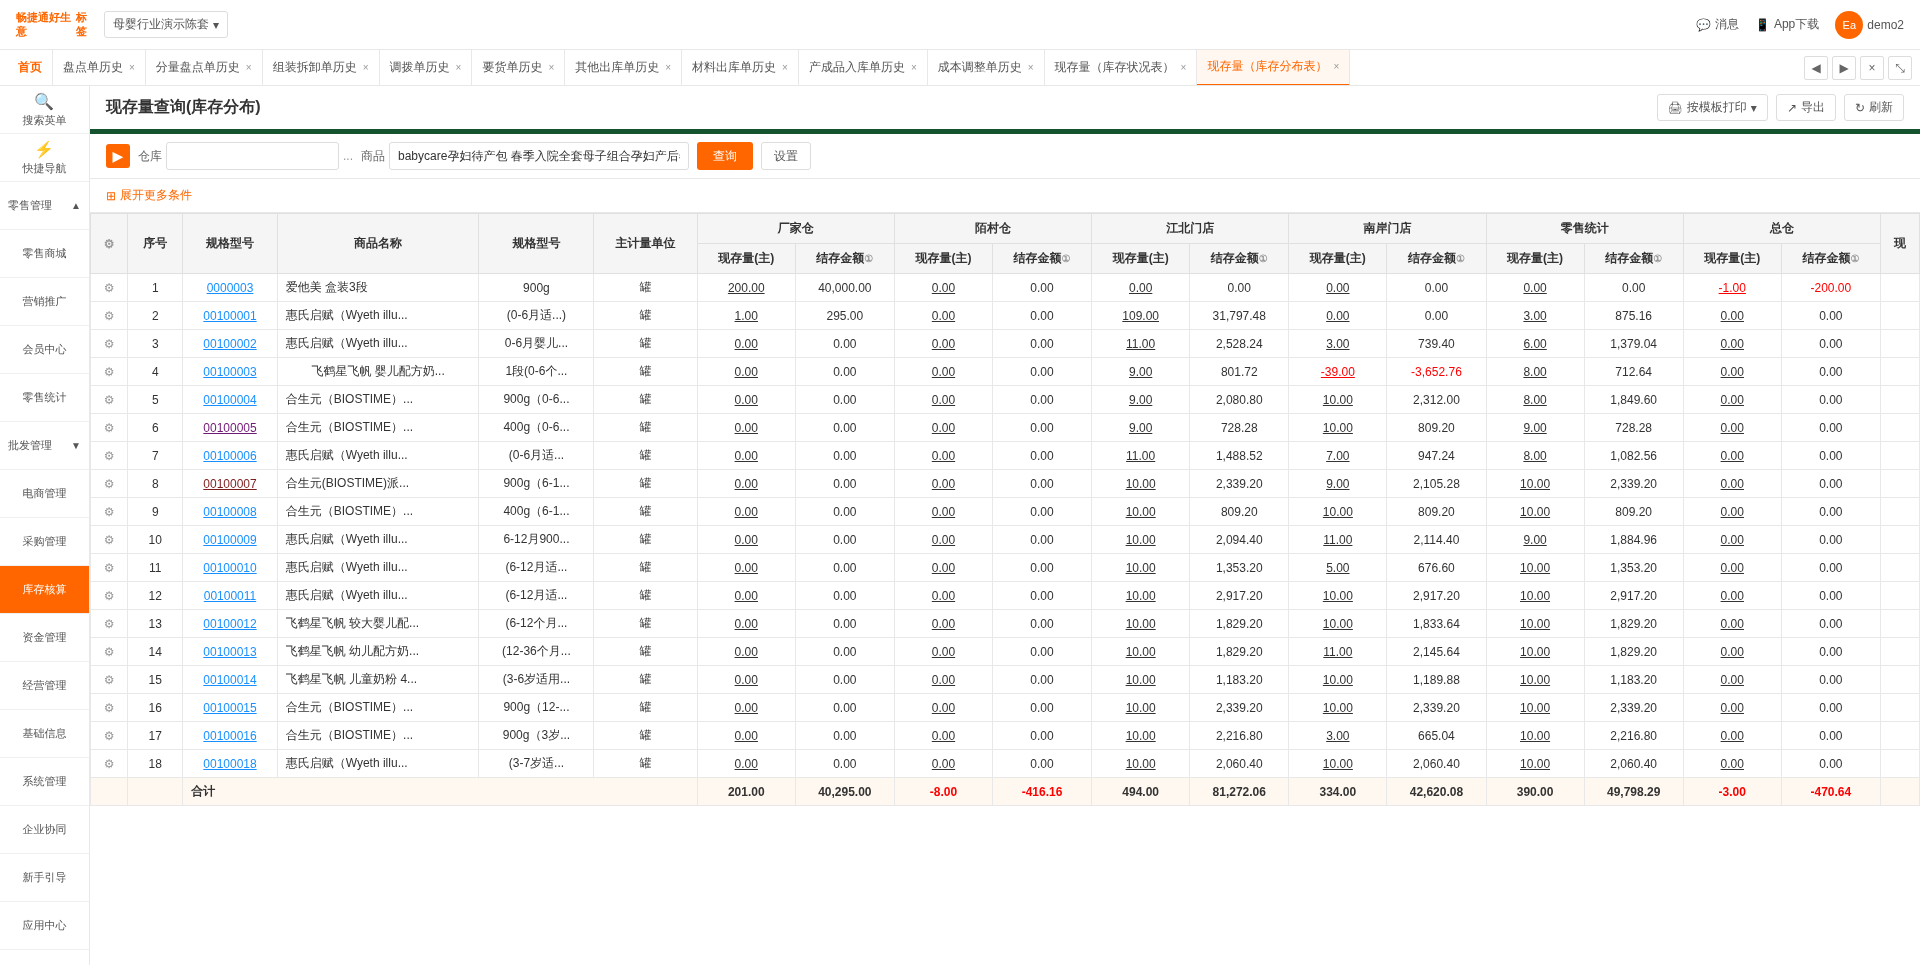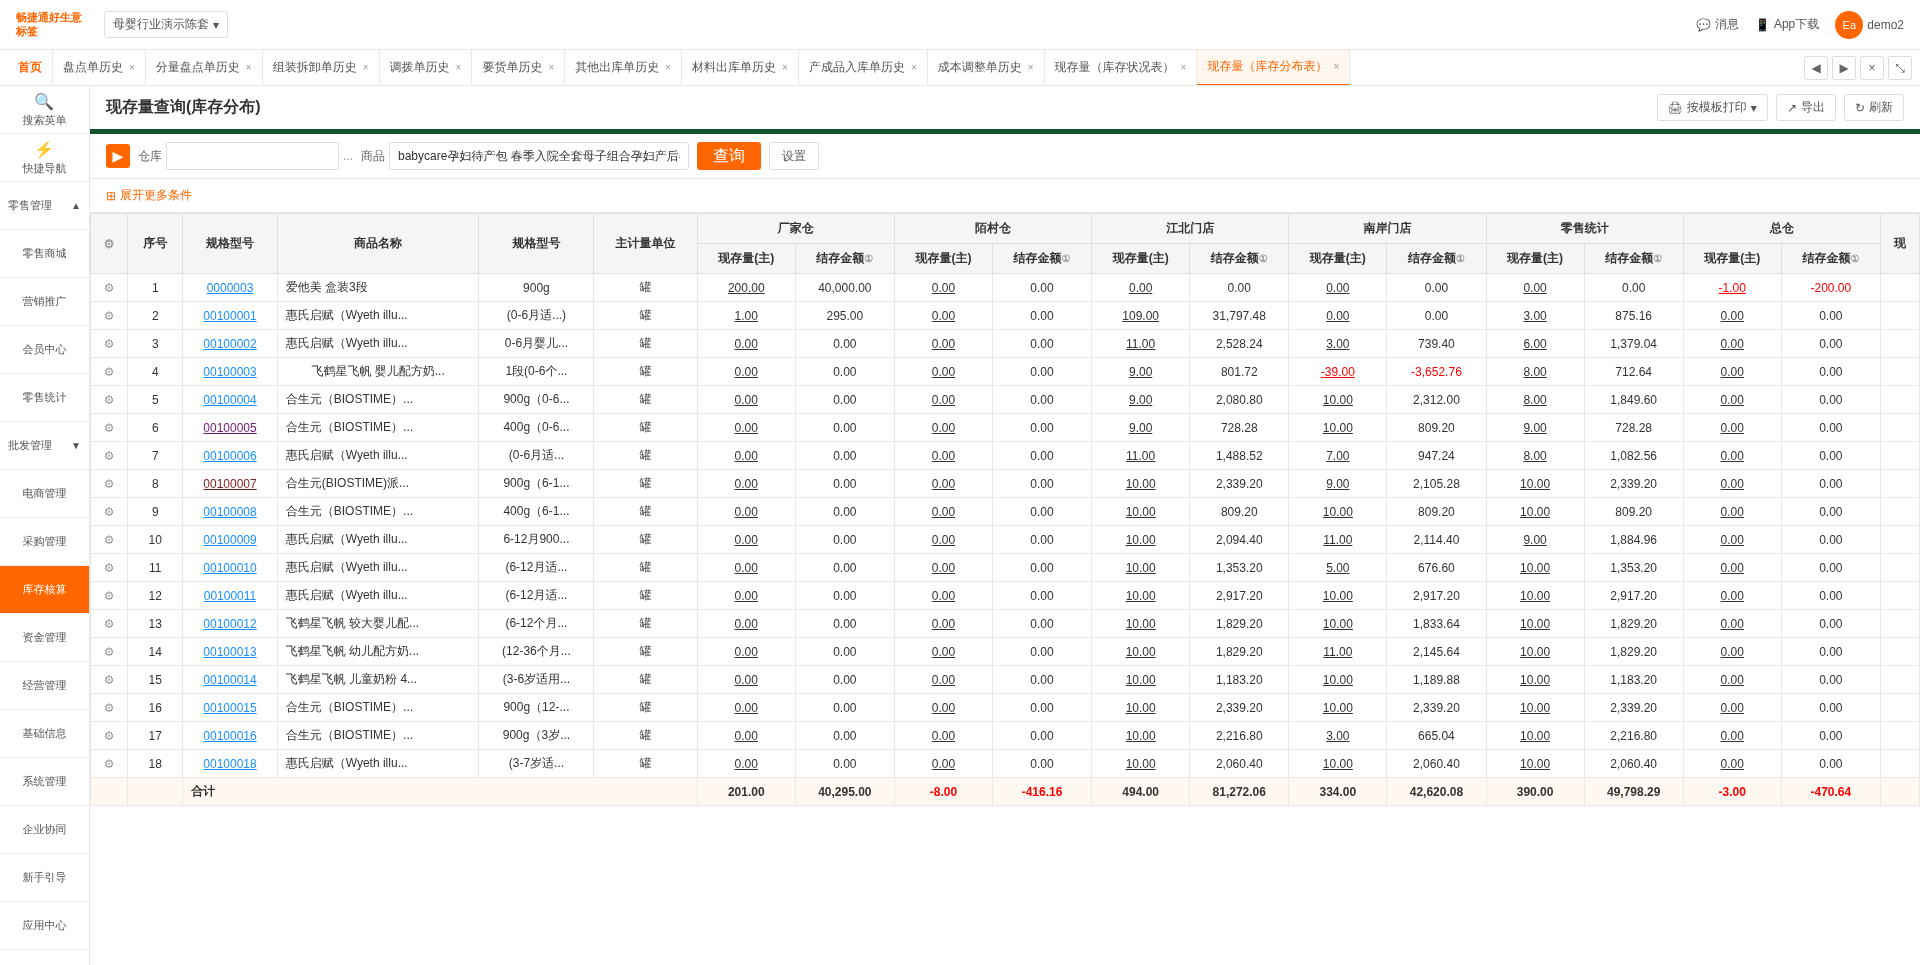--- a/index.html
+++ b/index.html
@@ -1,21 +1,21 @@
 <!DOCTYPE html>
 <html><head>
   <meta charset="utf-8">
   <style>
     * { box-sizing: border-box; margin: 0; padding: 0; }
     body { font-family: 'Microsoft YaHei', Arial, sans-serif; font-size: 12px; background: #f5f5f5; color: #333; overflow-x: hidden; }
     
     
     .top-bar { display: flex; align-items: center; background: #fff; height: 50px; padding: 0 16px; border-bottom: 1px solid #e8e8e8; justify-content: space-between; }
     .top-bar-left { display: flex; align-items: center; gap: 8px; }
-    .logo-area { display: flex; flex-direction: column; align-items: flex-start; justify-content: center; width: 80px; }
+    .logo-area { display: flex; flex-direction: row; align-items: flex-start; justify-content: center; width: 80px; }
     .logo-text { font-size: 11px; color: #ff6600; font-weight: bold; line-height: 1.2; }
     .top-bar-right { display: flex; align-items: center; gap: 16px; }
     .top-right-item { display: flex; align-items: center; gap: 4px; color: #555; cursor: pointer; }
     .avatar { width: 28px; height: 28px; border-radius: 50%; background: #ff6600; display: flex; align-items: center; justify-content: center; color: #fff; font-size: 11px; }
     
     
     .nav-tabs { display: flex; align-items: center; background: #fff; height: 36px; border-bottom: 1px solid #e8e8e8; padding: 0 8px; overflow: hidden; }
     .nav-tab { display: flex; align-items: center; padding: 0 10px; height: 36px; border-right: 1px solid #e8e8e8; cursor: pointer; white-space: nowrap; font-size: 12px; color: #555; flex-shrink: 0; }
     .nav-tab.home { color: #ff6600; font-weight: bold; }
     .nav-tab.active { background: #fff7f0; color: #ff6600; border-bottom: 2px solid #ff6600; }
@@ -43,21 +43,21 @@
     .action-btn { display: flex; align-items: center; gap: 4px; padding: 4px 10px; border: 1px solid #ddd; border-radius: 3px; background: #fff; cursor: pointer; color: #555; font-size: 12px; }
     
     
     .filter-area { background: #fff; padding: 8px 16px; border-bottom: 1px solid #e8e8e8; display: flex; align-items: center; gap: 8px; flex-wrap: wrap; }
     .expand-btn { width: 24px; height: 24px; background: #ff6600; color: #fff; border-radius: 3px; display: flex; align-items: center; justify-content: center; cursor: pointer; font-size: 14px; flex-shrink: 0; }
     .filter-field { display: flex; align-items: center; gap: 4px; }
     .filter-label { color: #666; white-space: nowrap; font-size: 12px; }
     .filter-input { height: 28px; border: 1px solid #ddd; border-radius: 3px; padding: 0 8px; font-size: 12px; color: #333; background: #fff; min-width: 80px; }
     .filter-input.wide { min-width: 300px; }
     .filter-dots { color: #999; cursor: pointer; }
-    .query-btn { height: 28px; padding: 0 16px; background: #ff6600; color: #fff; border: none; border-radius: 3px; cursor: pointer; font-size: 16px; }
+    .query-btn { height: 28px; padding: 0 16px; background: #ff6600; color: #fff; border: none; border-radius: 3px; cursor: pointer; font-size: 12px; }
     .setting-btn { height: 28px; padding: 0 12px; background: #fff; color: #555; border: 1px solid #ddd; border-radius: 3px; cursor: pointer; font-size: 12px; }
     .expand-conditions { display: flex; align-items: center; gap: 4px; color: #ff6600; cursor: pointer; font-size: 12px; padding: 4px 0; }
 
     
     .table-container { flex: 1; overflow: auto; background: #fff; margin: 0; }
     table { width: 100%; border-collapse: collapse; font-size: 12px; }
     thead tr th { background: #f5f5f5; border: 1px solid #e0e0e0; padding: 6px 8px; text-align: center; white-space: nowrap; font-weight: bold; color: #333; position: sticky; top: 0; z-index: 10; }
     thead tr.header-group th { background: #f5f5f5; }
     tbody tr td { border: 1px solid #e8e8e8; padding: 5px 8px; text-align: center; white-space: nowrap; color: #333; }
     tbody tr.total-row td { background: #fff8f0; font-weight: bold; }

